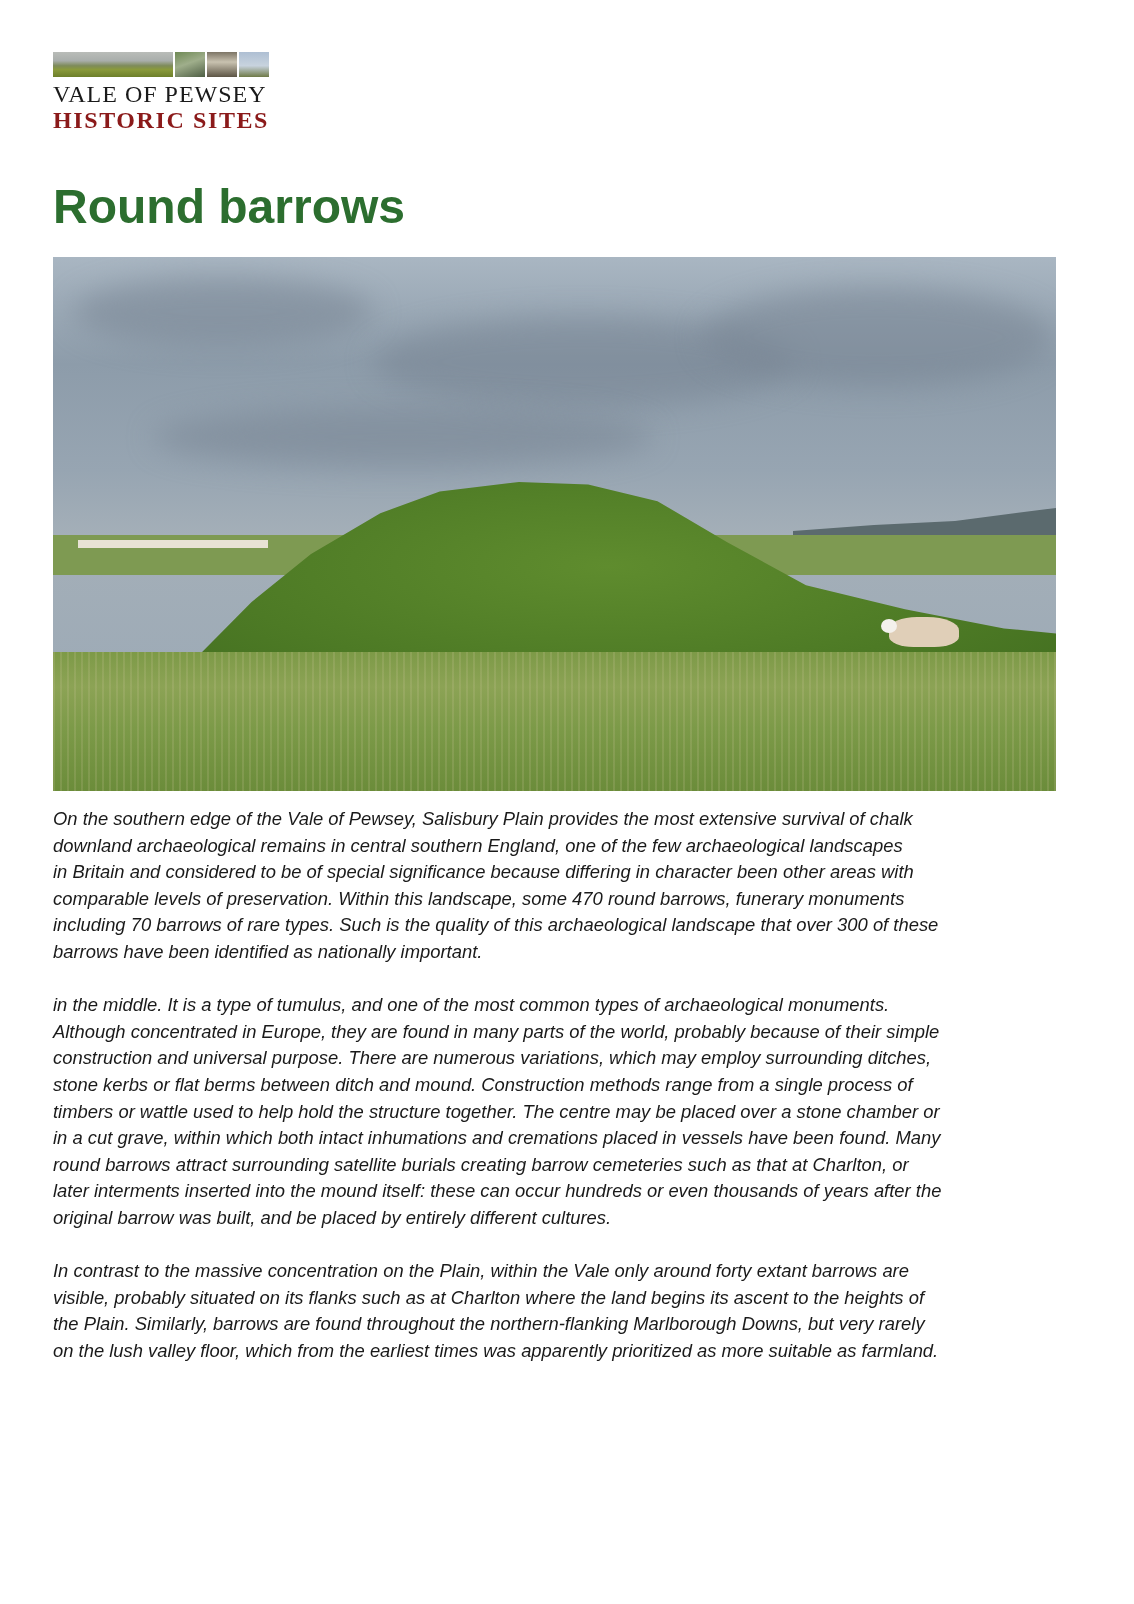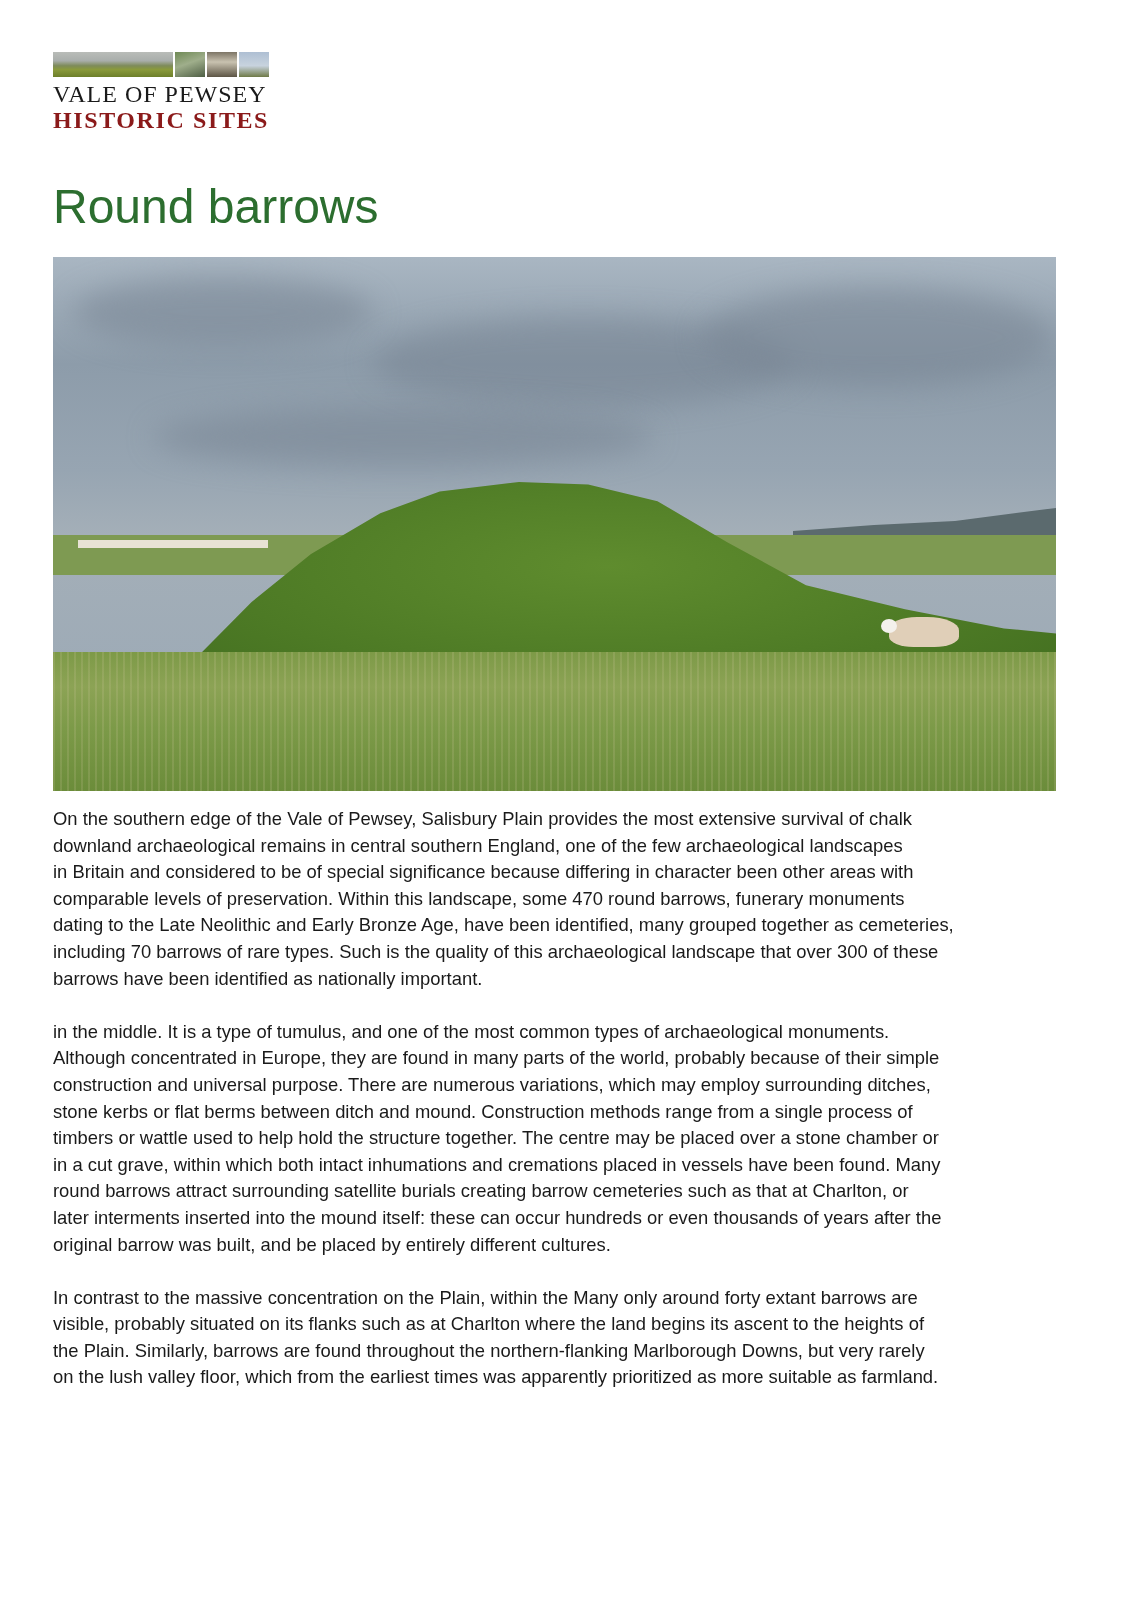--- a/index.html
+++ b/index.html
@@ -15,21 +15,21 @@
   .thumb-1 { background: linear-gradient(160deg, #6f8a55 0%, #9fae8b 45%, #4e5e44 100%); }
   .thumb-2 { background: linear-gradient(180deg, #7d7566 0%, #c9c2b0 40%, #5d5545 100%); }
   .thumb-3 { background: linear-gradient(180deg, #aebfd3 0%, #c8d3de 55%, #6f7a47 100%); }
   .logo-line1 { font-family: "Liberation Serif", "DejaVu Serif", serif; font-size: 24px; line-height: 26px;
     color: #1a1a1a; letter-spacing: 1px; margin-top: 4px; white-space: nowrap; }
   .logo-line2 { font-family: "Liberation Serif", "DejaVu Serif", serif; font-size: 24px; line-height: 26px;
     color: #8b1a1a; letter-spacing: 1.6px; white-space: nowrap; font-weight: bold; }
 
   
   .title { position: absolute; left: 53px; top: 176px; margin: 0;
-    font-family: "Liberation Sans", "DejaVu Sans", sans-serif; font-weight: normal;
+    font-family: "Liberation Sans", "DejaVu Sans", sans-serif; font-weight: bold;
     font-size: 48px; line-height: 62px; color: #2c6e2f; }
 
   
   .photo { position: absolute; left: 53px; top: 257px; width: 1003px; height: 534px; overflow: hidden;
     background: linear-gradient(180deg, #a9b6c2 0%, #8d9caa 20%, #97a5b2 40%, #a4afb8 52%, #98a7b5 100%); }
   .cloud { position: absolute; border-radius: 50%; background: rgba(120,133,148,0.55); filter: blur(14px); }
   .hills-far { position: absolute; left: 740px; top: 250px; width: 270px; height: 40px;
     background: #5b6a6e; clip-path: polygon(0 60%, 30% 45%, 60% 35%, 100% 0, 100% 100%, 0 100%); }
   .field-far { position: absolute; left: 0; top: 278px; width: 1003px; height: 40px; background: #7e9a52; }
   .chalk { position: absolute; left: 25px; top: 283px; width: 190px; height: 8px; background: #e8e2d4; }
@@ -42,21 +42,21 @@
     background: repeating-linear-gradient(90deg, rgba(210,200,160,0.18) 0 2px, rgba(0,0,0,0) 2px 7px); }
   .sheep { position: absolute; left: 836px; top: 360px; width: 70px; height: 30px;
     background: #e0cfb8; border-radius: 40% 45% 35% 35%; }
   .sheep-head { position: absolute; left: 828px; top: 362px; width: 16px; height: 14px;
     background: #f4f1ec; border-radius: 50%; }
 
   
   .body-text { position: absolute; left: 53px; top: 806px; width: 1010px;
     font-family: "Liberation Sans", "DejaVu Sans", sans-serif; font-size: 18.4px; line-height: 26.6px; color: #1a1a1a; }
   .para { margin: 0 0 26.6px 0; }
-  .line { display: block; white-space: nowrap; }
+  .line { display: block; white-space: nowrap; font-style: italic; }
 </style>
 </head>
 <body>
 
 <div class="page">
 
   <div class="logo">
     <div class="logo-strip">
       <div class="strip-landscape"></div>
       <div class="strip-thumb thumb-1"></div>
@@ -83,36 +83,35 @@
     <div class="sheep"></div>
     <div class="sheep-head"></div>
   </div>
 
   <div class="body-text">
     <p class="para">
       <span class="line">On the southern edge of the Vale of Pewsey, Salisbury Plain provides the most extensive survival of chalk</span>
       <span class="line">downland archaeological remains in central southern England, one of the few archaeological landscapes</span>
       <span class="line">in Britain and considered to be of special significance because differing in character been other areas with</span>
       <span class="line">comparable levels of preservation. Within this landscape, some 470 round barrows, funerary monuments</span>
-      <span class="line">dating to the Late Neolithic and Early Bronze Age, have been identified, many grouped together as cemeteries,</span>
       <span class="line">including 70 barrows of rare types. Such is the quality of this archaeological landscape that over 300 of these</span>
       <span class="line">barrows have been identified as nationally important.</span>
     </p>
     <p class="para">
       <span class="line">in the middle. It is a type of tumulus, and one of the most common types of archaeological monuments.</span>
       <span class="line">Although concentrated in Europe, they are found in many parts of the world, probably because of their simple</span>
       <span class="line">construction and universal purpose. There are numerous variations, which may employ surrounding ditches,</span>
       <span class="line">stone kerbs or flat berms between ditch and mound. Construction methods range from a single process of</span>
       <span class="line">timbers or wattle used to help hold the structure together. The centre may be placed over a stone chamber or</span>
       <span class="line">in a cut grave, within which both intact inhumations and cremations placed in vessels have been found. Many</span>
       <span class="line">round barrows attract surrounding satellite burials creating barrow cemeteries such as that at Charlton, or</span>
       <span class="line">later interments inserted into the mound itself: these can occur hundreds or even thousands of years after the</span>
       <span class="line">original barrow was built, and be placed by entirely different cultures.</span>
     </p>
     <p class="para">
-      <span class="line">In contrast to the massive concentration on the Plain, within the Many only around forty extant barrows are</span>
+      <span class="line">In contrast to the massive concentration on the Plain, within the Vale only around forty extant barrows are</span>
       <span class="line">visible, probably situated on its flanks such as at Charlton where the land begins its ascent to the heights of</span>
       <span class="line">the Plain. Similarly, barrows are found throughout the northern-flanking Marlborough Downs, but very rarely</span>
       <span class="line">on the lush valley floor, which from the earliest times was apparently prioritized as more suitable as farmland.</span>
     </p>
   </div>
 
 </div>
 
 </body></html>

